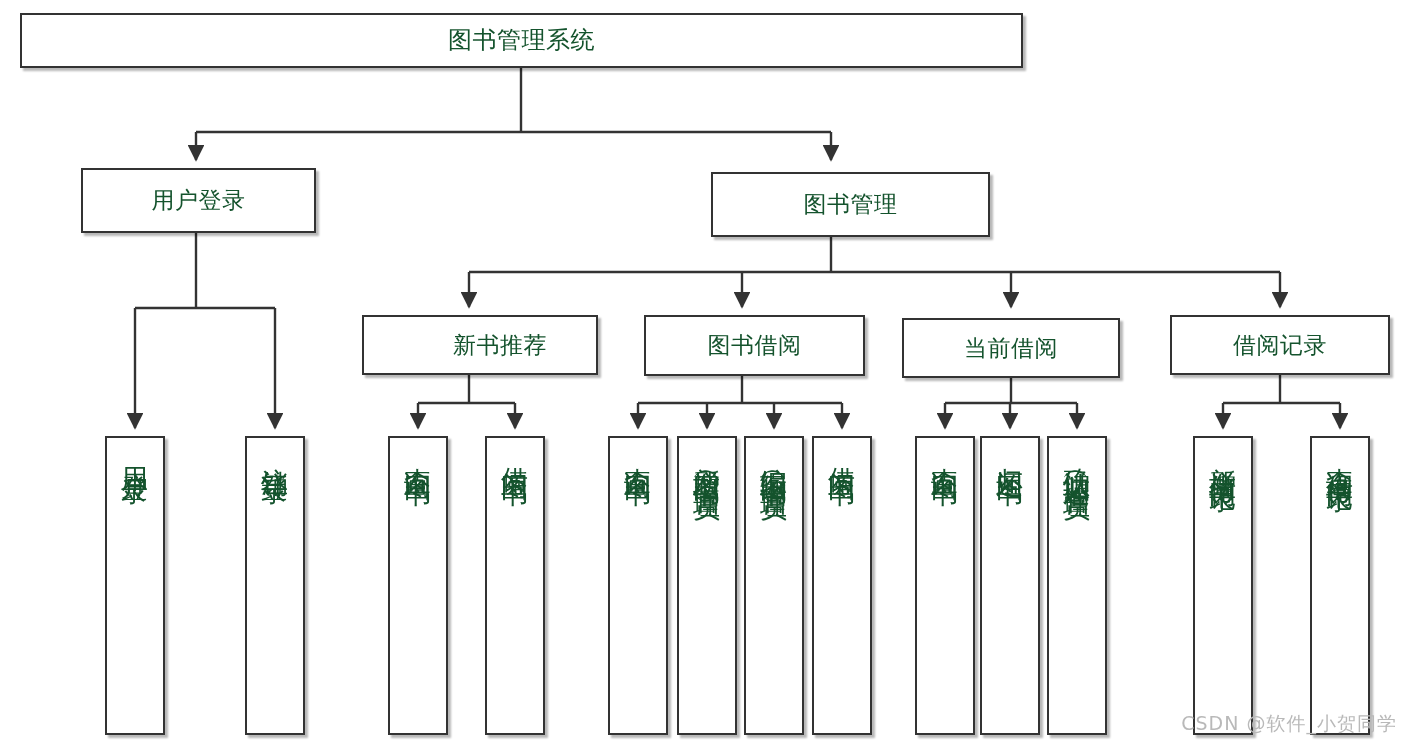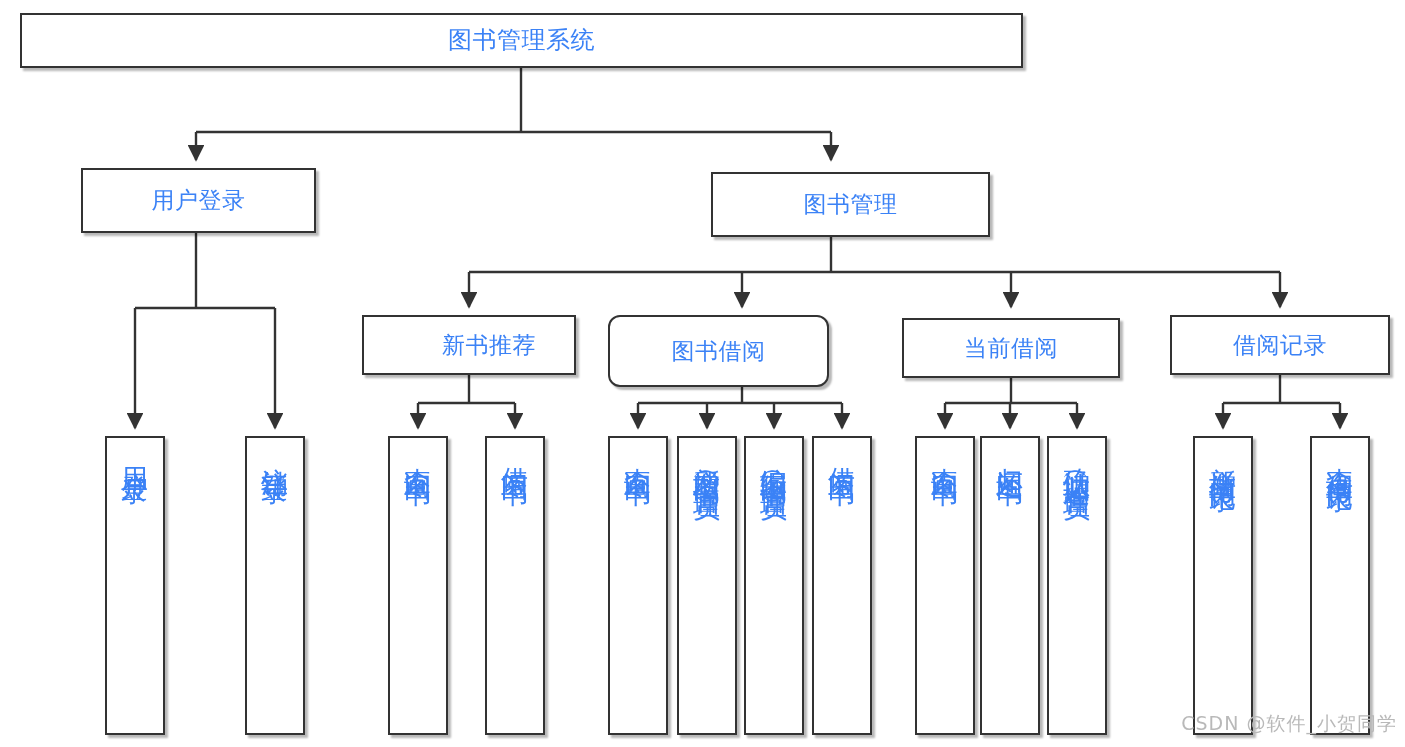--- a/index.html
+++ b/index.html
@@ -27,21 +27,21 @@
   }
   .node {
     position: absolute;
     box-sizing: border-box;
     background: #ffffff;
     border: 2px solid #333333;
     box-shadow: 3px 3px 2px rgba(0,0,0,0.28);
     display: flex;
     align-items: center;
     justify-content: center;
-    color: #3b82f6;
+    color: #14532d;
     z-index: 5;
   }
   .node .label {
     display: block;
     text-align: center;
     line-height: 1.15;
     letter-spacing: 0.5px;
   }
   
   .node.h .label {
@@ -135,24 +135,24 @@
     <span class="label">图书管理系统</span>
   </div>
 
   <div class="node h" style="left:81px; top:168px; width:235px; height:65px;">
     <span class="label">用户登录</span>
   </div>
   <div class="node h" style="left:711px; top:172px; width:279px; height:65px;">
     <span class="label">图书管理</span>
   </div>
 
-  <div class="node h" style="left:362px; top:315px; width:214px; height:60px;padding-left:40px;">
+  <div class="node h" style="left:362px; top:315px; width:236px; height:60px;padding-left:40px;">
     <span class="label">新书推荐</span>
   </div>
-  <div class="node h" style="left:608px; top:315px; width:221px; height:72px;border-radius:12px;">
+  <div class="node h" style="left:644px; top:315px; width:221px; height:61px;">
     <span class="label">图书借阅</span>
   </div>
   <div class="node h" style="left:902px; top:318px; width:218px; height:60px;">
     <span class="label">当前借阅</span>
   </div>
   <div class="node h" style="left:1170px; top:315px; width:220px; height:60px;">
     <span class="label">借阅记录</span>
   </div>
 
   <div class="node v" style="left:105px; top:436px; width:60px; height:299px;">

